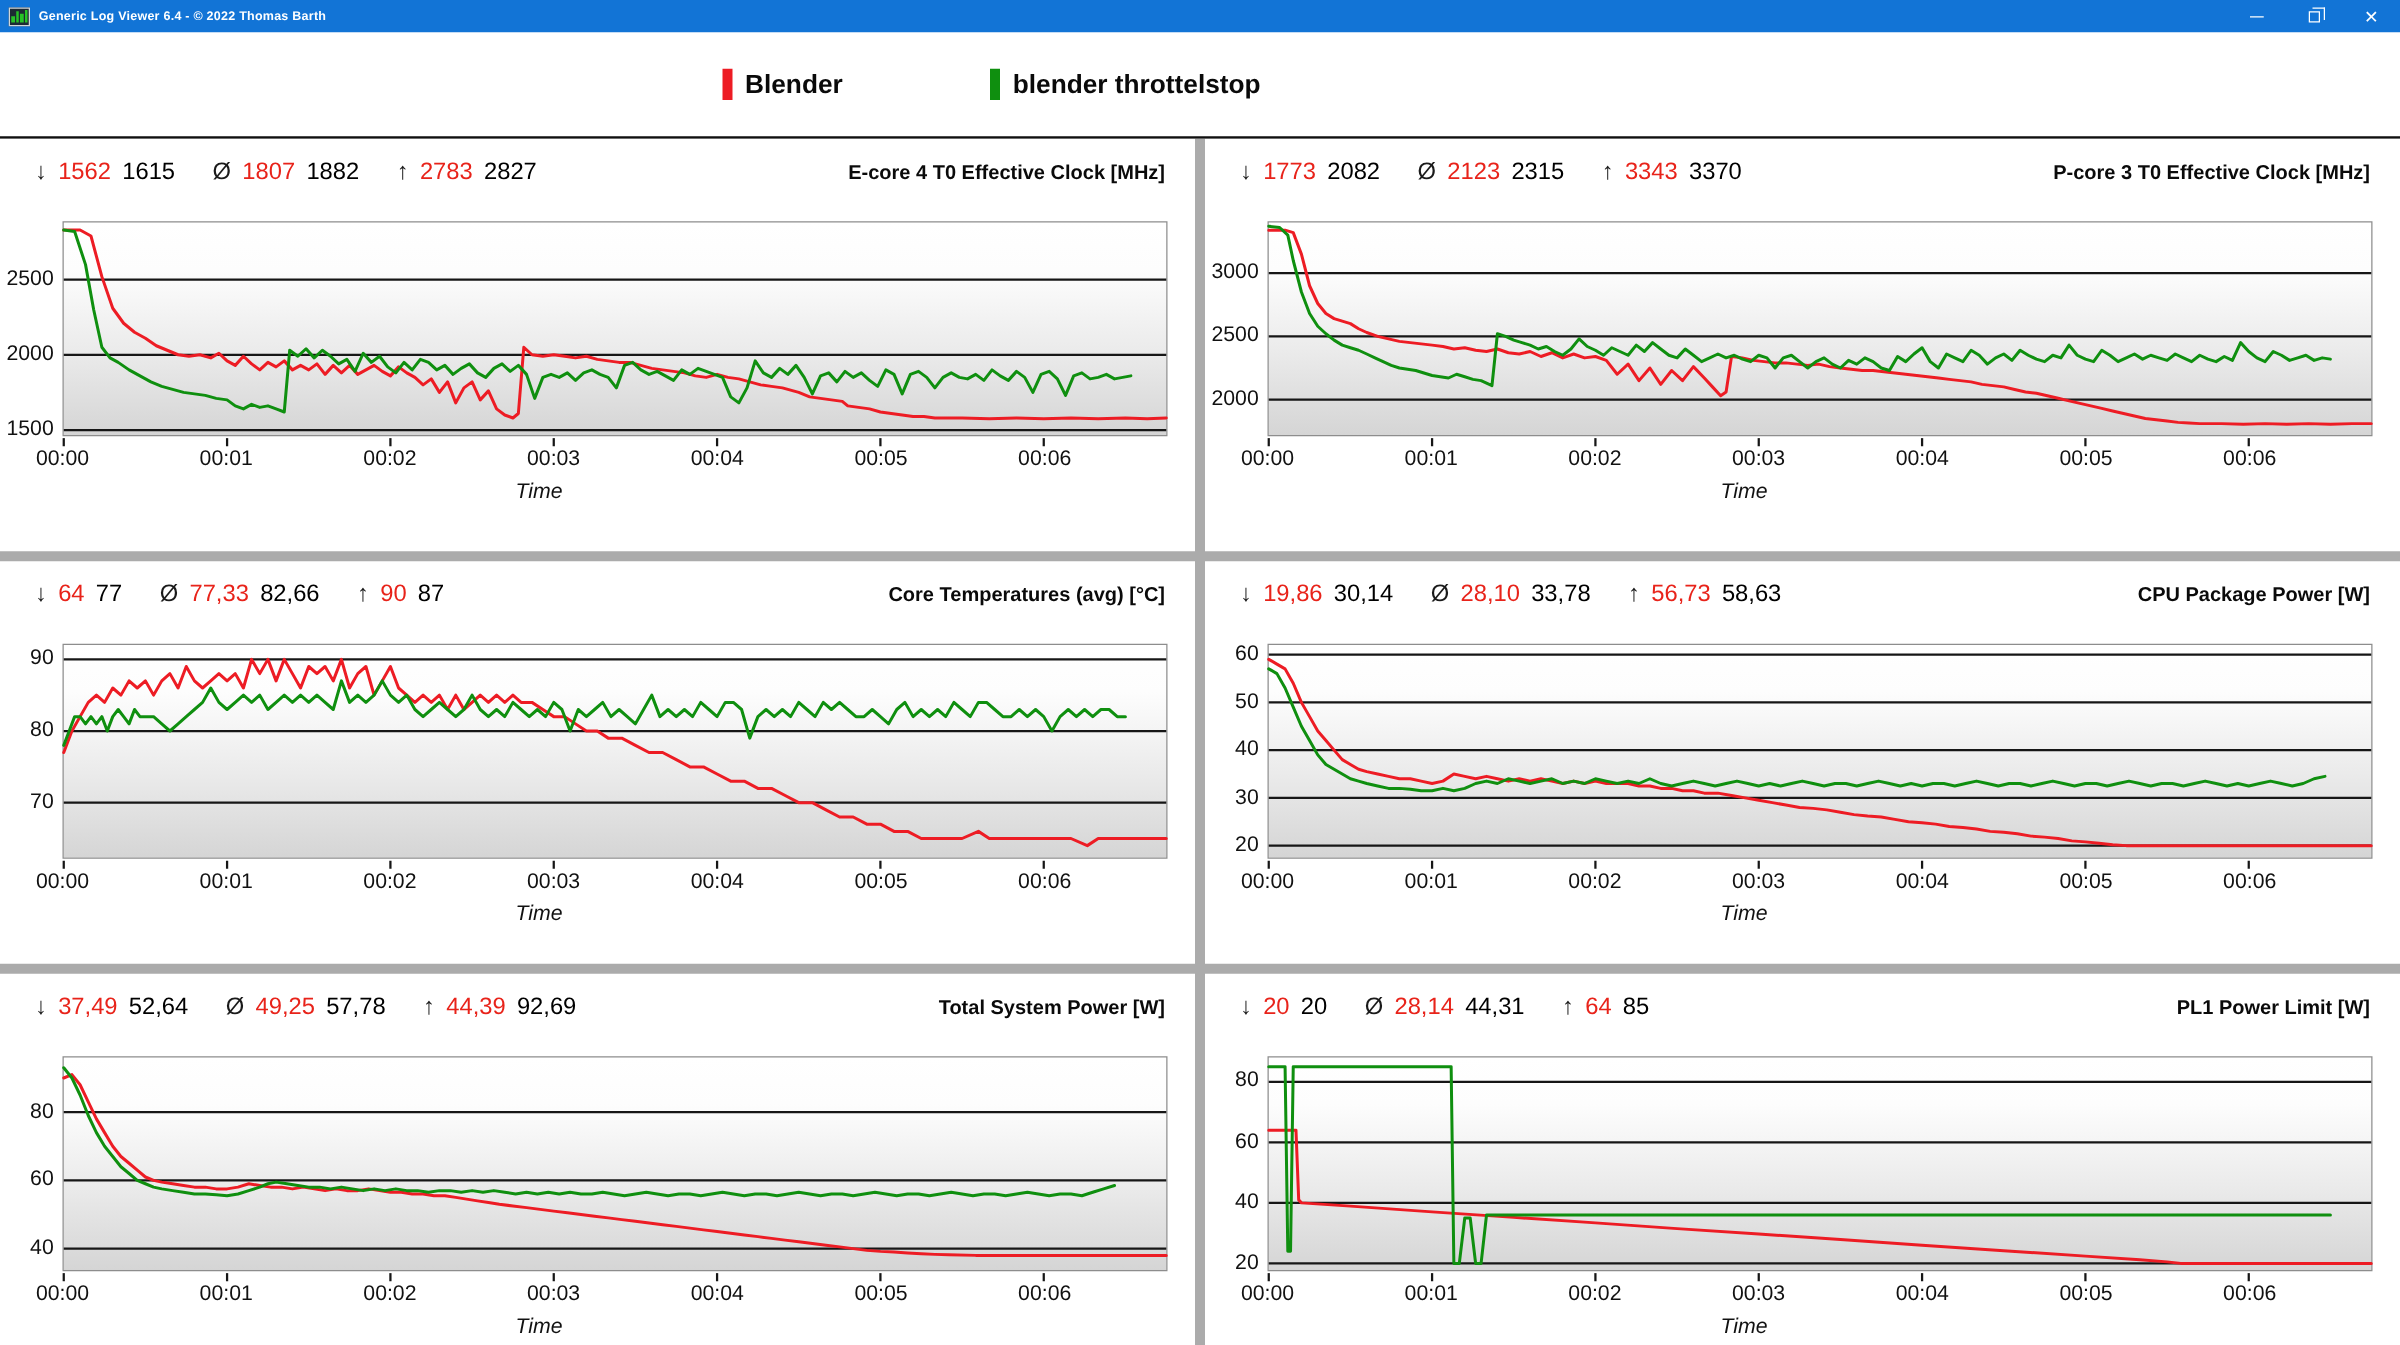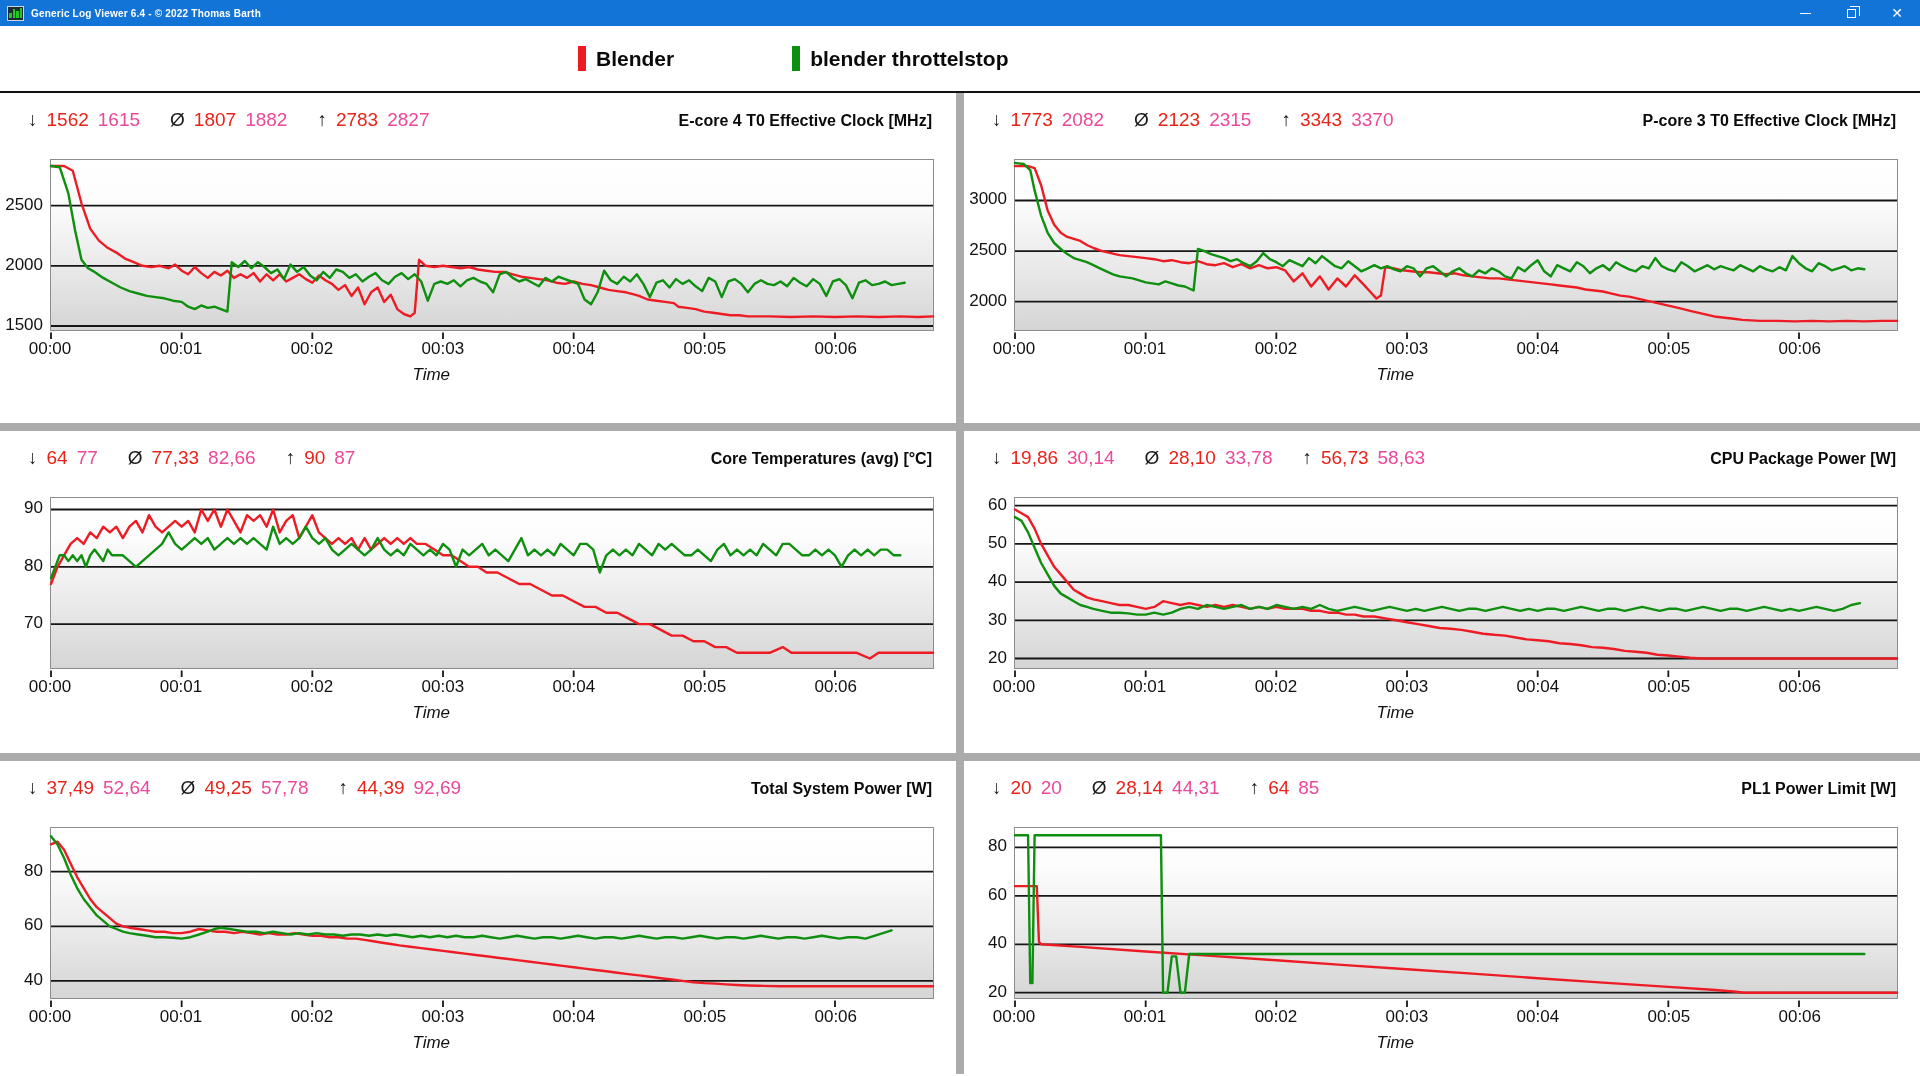--- a/index.html
+++ b/index.html
@@ -16,37 +16,37 @@
   .caption-btns { margin-left:auto; display:flex; height:26px; }
   .cap-btn { width:46px; height:26px; display:flex; align-items:center; justify-content:center;
     color:#fff; font-size:13px; cursor:default; }
   .min-glyph { display:block; width:11px; height:1px; background:#fff; }
   .restore-glyph { position:relative; width:9px; height:9px; border:1px solid #fff; background:transparent; }
   .restore-glyph::before { content:""; position:absolute; left:2px; top:-4px; width:9px; height:9px;
     border:1px solid #fff; border-left:none; border-bottom:none; }
   .close-glyph { font-size:14px; line-height:1; }
 
   
-  .legendbar { height:67px; background:#fff; border-bottom:2px solid #101010;
+  .legendbar { height:85px; background:#fff; border-bottom:2px solid #101010;
     display:flex; align-items:center; padding-left:578px; gap:118px; }
   .legend-item { display:flex; align-items:center; gap:10px; }
   .legend-swatch { width:8px; height:25px; }
   .legend-label { font-size:21px; font-weight:bold; color:#0a0a0a; }
 
   
   .grid { width:1920px; height:981px; background:#ababab; display:grid;
     grid-template-columns:1fr 1fr; grid-template-rows:330px 322px 1fr; gap:8px; overflow:hidden; }
   .panel { background:#fff; overflow:hidden; }
 
   .panel-head { display:flex; align-items:baseline; padding:16px 24px 0 28px; }
   .stats { display:flex; gap:30px; font-size:19px; white-space:nowrap; }
   .stat-group { display:flex; gap:9px; }
   .sym { color:#1a1a1a; }
   .v.red { color:#e8231a; }
-  .v.green { color:#ec4899; }
+  .v.green { color:#000000; }
   .chart-title { margin-left:auto; font-size:16px; font-weight:bold; color:#0a0a0a; }
 
   .plot-wrap { display:flex; margin-top:28px; }
   .ylabels { width:50px; position:relative; height:172px; flex:0 0 50px; }
   .ylab { position:absolute; right:7px; transform:translateY(-50%); font-size:17px; color:#111; }
   .plot-area { flex:1; margin-right:22px; position:relative; }
   .plot-box { height:172px; border:1px solid #8d8d8d; position:relative;
     background:linear-gradient(180deg,#ffffff 0%,#fdfdfd 22%,#eaeaea 62%,#d5d5d5 100%); }
   .plot-box svg { position:absolute; left:0; top:0; width:100%; height:180px; overflow:visible; display:block; }
   svg .grid-line { stroke:#161616; stroke-width:1.8; vector-effect:non-scaling-stroke; }

